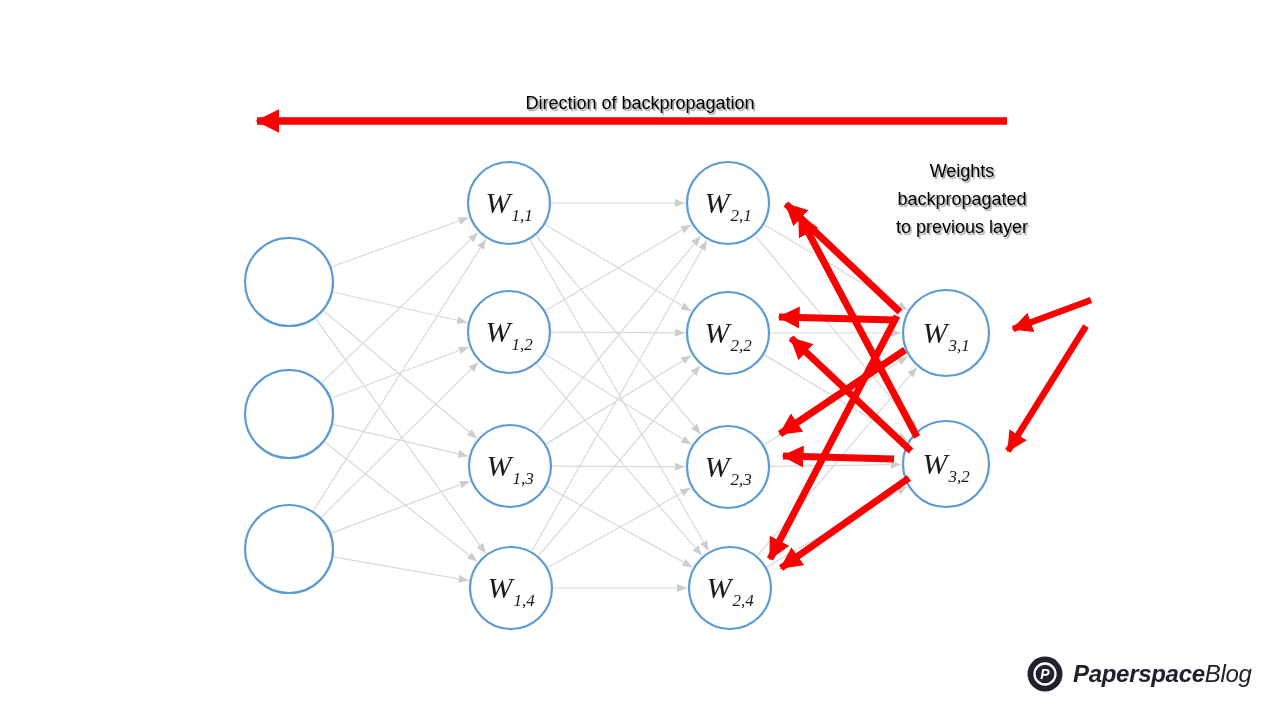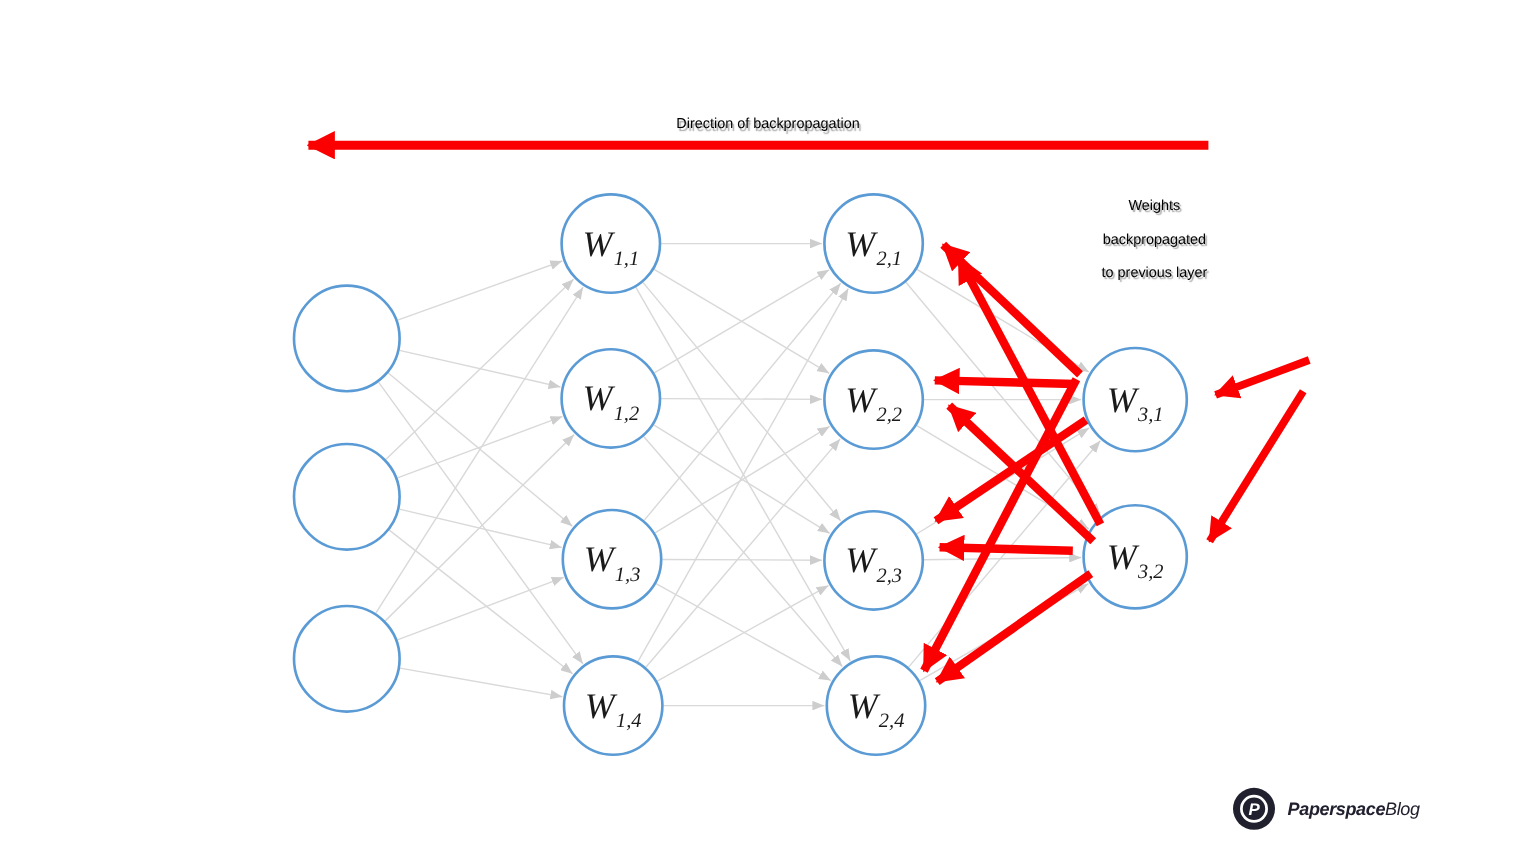--- a/index.html
+++ b/index.html
@@ -9,39 +9,39 @@
     width: 1280px;
     height: 720px;
     background: #ffffff;
     overflow: hidden;
     font-family: "Liberation Sans", sans-serif;
   }
   #net-svg { position: absolute; left: 0; top: 0; }
   .note {
     position: absolute;
     color: #000000;
-    font-size: 12px;
+    font-size: 18px;
     line-height: 28px;
     text-align: center;
     white-space: pre-line;
     text-shadow: 1.5px 1.8px 1px rgba(80,80,80,0.55);
   }
   .note.direction { top: 89px; left: 420px; width: 440px; }
   .note.weights   { top: 157px; left: 852px; width: 220px; }
   .note.gradient  { top: 229px; left: 1072px; width: 160px; line-height: 29px; }
   .logo {
     position: absolute;
     left: 1026px;
     top: 654px;
     height: 40px;
     display: flex;
     align-items: center;
     gap: 9px;
   }
-  .logo-text { font-size: 15px; font-style: italic; color: #20202F; letter-spacing: -0.3px; }
+  .logo-text { font-size: 24px; font-style: italic; color: #20202F; letter-spacing: -0.3px; }
   .logo-text .brand  { font-weight: 700; }
   .logo-text .suffix { font-weight: 400; }
 </style>
 </head>
 <body>
 
 <div class="stage">
 
   <svg id="net-svg" width="1280" height="720" viewBox="0 0 1280 720">
       <defs>

